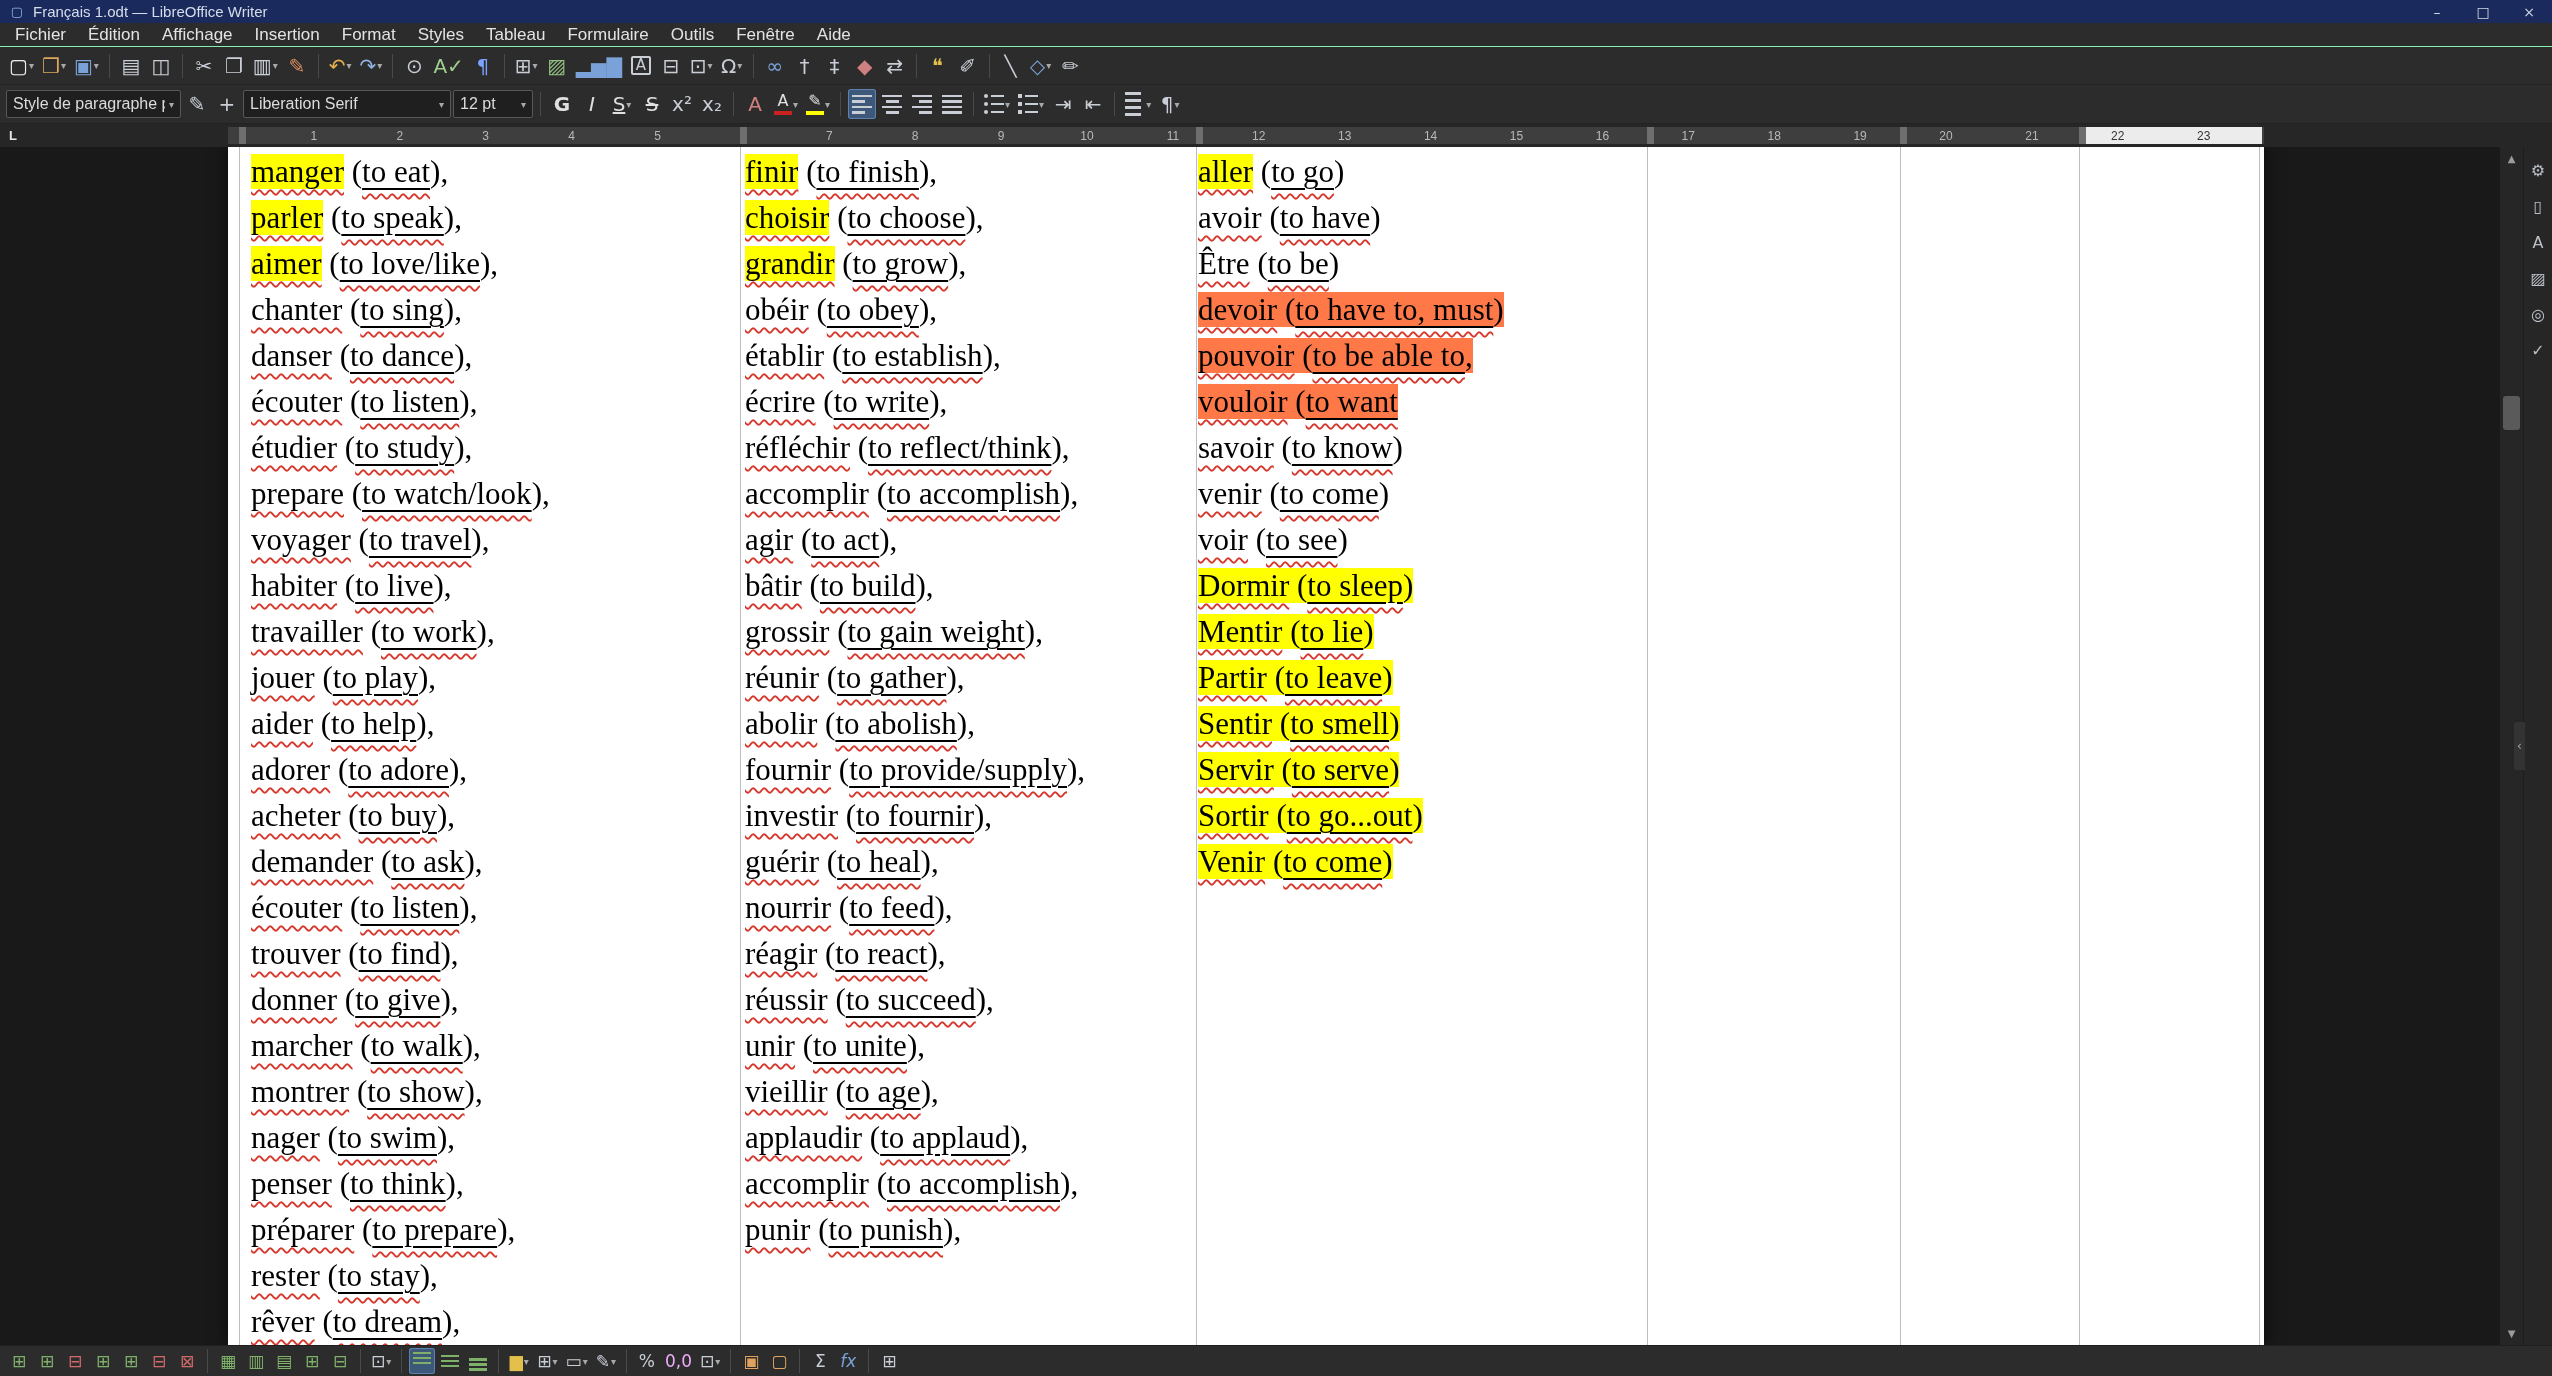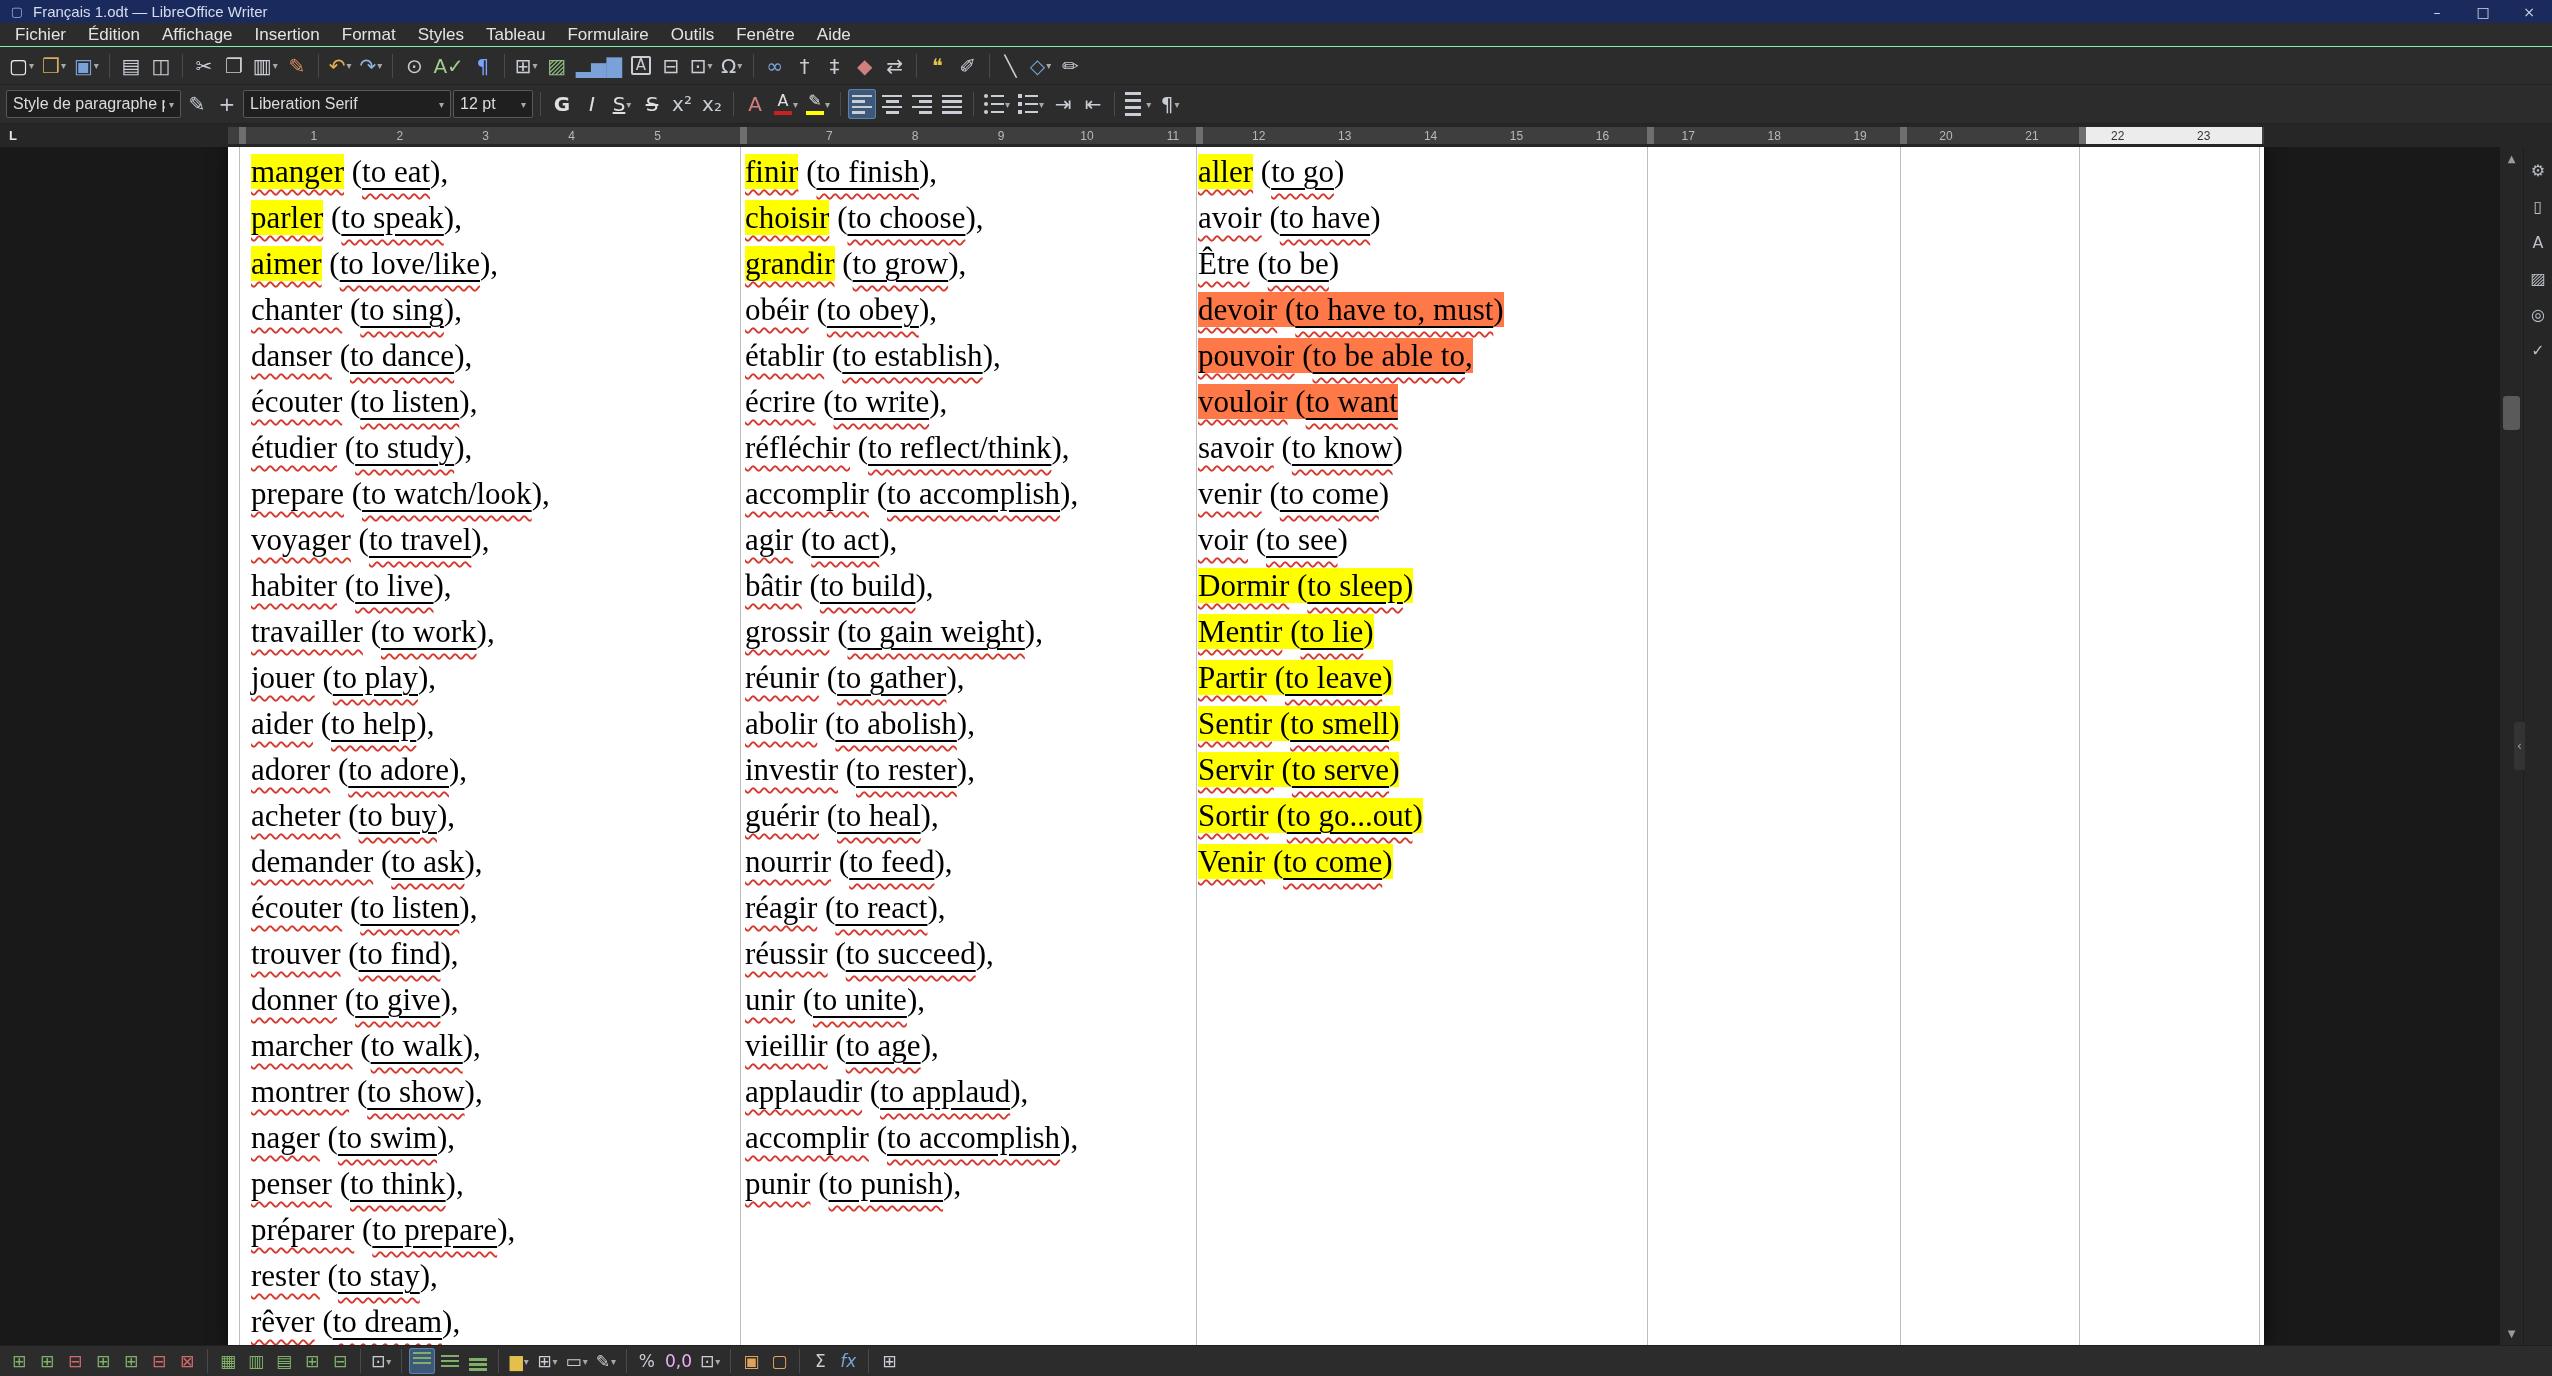--- a/index.html
+++ b/index.html
@@ -455,21 +455,22 @@
         <div class="vline"><span class="fr">obéir</span><span> (</span><span class="enw"><span class="sq">to obey</span></span><span>)</span><span>,</span></div>
         <div class="vline"><span class="fr">établir</span><span> (</span><span class="enw"><span class="sq">to establish</span></span><span>)</span><span>,</span></div>
         <div class="vline"><span class="fr">écrire</span><span> (</span><span class="enw"><span class="sq">to write</span></span><span>)</span><span>,</span></div>
         <div class="vline"><span class="fr">réfléchir</span><span> (</span><span class="enw"><span class="sq">to reflect/think</span></span><span>)</span><span>,</span></div>
         <div class="vline"><span class="fr">accomplir</span><span> (</span><span class="enw"><span class="sq">to accomplish</span></span><span>)</span><span>,</span></div>
         <div class="vline"><span class="fr">agir</span><span> (</span><span class="enw"><span class="sq">to act</span></span><span>)</span><span>,</span></div>
         <div class="vline"><span class="fr">bâtir</span><span> (</span><span class="enw"><span class="sq">to build</span></span><span>)</span><span>,</span></div>
         <div class="vline"><span class="fr">grossir</span><span> (</span><span class="enw"><span class="sq">to gain weight</span></span><span>)</span><span>,</span></div>
         <div class="vline"><span class="fr">réunir</span><span> (</span><span class="enw"><span class="sq">to gather</span></span><span>)</span><span>,</span></div>
         <div class="vline"><span class="fr">abolir</span><span> (</span><span class="enw"><span class="sq">to abolish</span></span><span>)</span><span>,</span></div>
-        <div class="vline"><span class="fr">investir</span><span> (</span><span class="enw"><span class="sq">to rester</span></span><span>)</span><span>,</span></div>
+        <div class="vline"><span class="fr">fournir</span><span> (</span><span class="enw"><span class="sq">to provide/supply</span></span><span>)</span><span>,</span></div>
+        <div class="vline"><span class="fr">investir</span><span> (</span><span class="enw"><span class="sq">to fournir</span></span><span>)</span><span>,</span></div>
         <div class="vline"><span class="fr">guérir</span><span> (</span><span class="enw"><span class="sq">to heal</span></span><span>)</span><span>,</span></div>
         <div class="vline"><span class="fr">nourrir</span><span> (</span><span class="enw"><span class="sq">to feed</span></span><span>)</span><span>,</span></div>
         <div class="vline"><span class="fr">réagir</span><span> (</span><span class="enw"><span class="sq">to react</span></span><span>)</span><span>,</span></div>
         <div class="vline"><span class="fr">réussir</span><span> (</span><span class="enw"><span class="sq">to succeed</span></span><span>)</span><span>,</span></div>
         <div class="vline"><span class="fr">unir</span><span> (</span><span class="enw"><span class="sq">to unite</span></span><span>)</span><span>,</span></div>
         <div class="vline"><span class="fr">vieillir</span><span> (</span><span class="enw"><span class="sq">to age</span></span><span>)</span><span>,</span></div>
         <div class="vline"><span class="fr">applaudir</span><span> (</span><span class="enw"><span class="sq">to applaud</span></span><span>)</span><span>,</span></div>
         <div class="vline"><span class="fr">accomplir</span><span> (</span><span class="enw"><span class="sq">to accomplish</span></span><span>)</span><span>,</span></div>
         <div class="vline"><span class="fr">punir</span><span> (</span><span class="enw"><span class="sq">to punish</span></span><span>)</span><span>,</span></div>
       </div>

